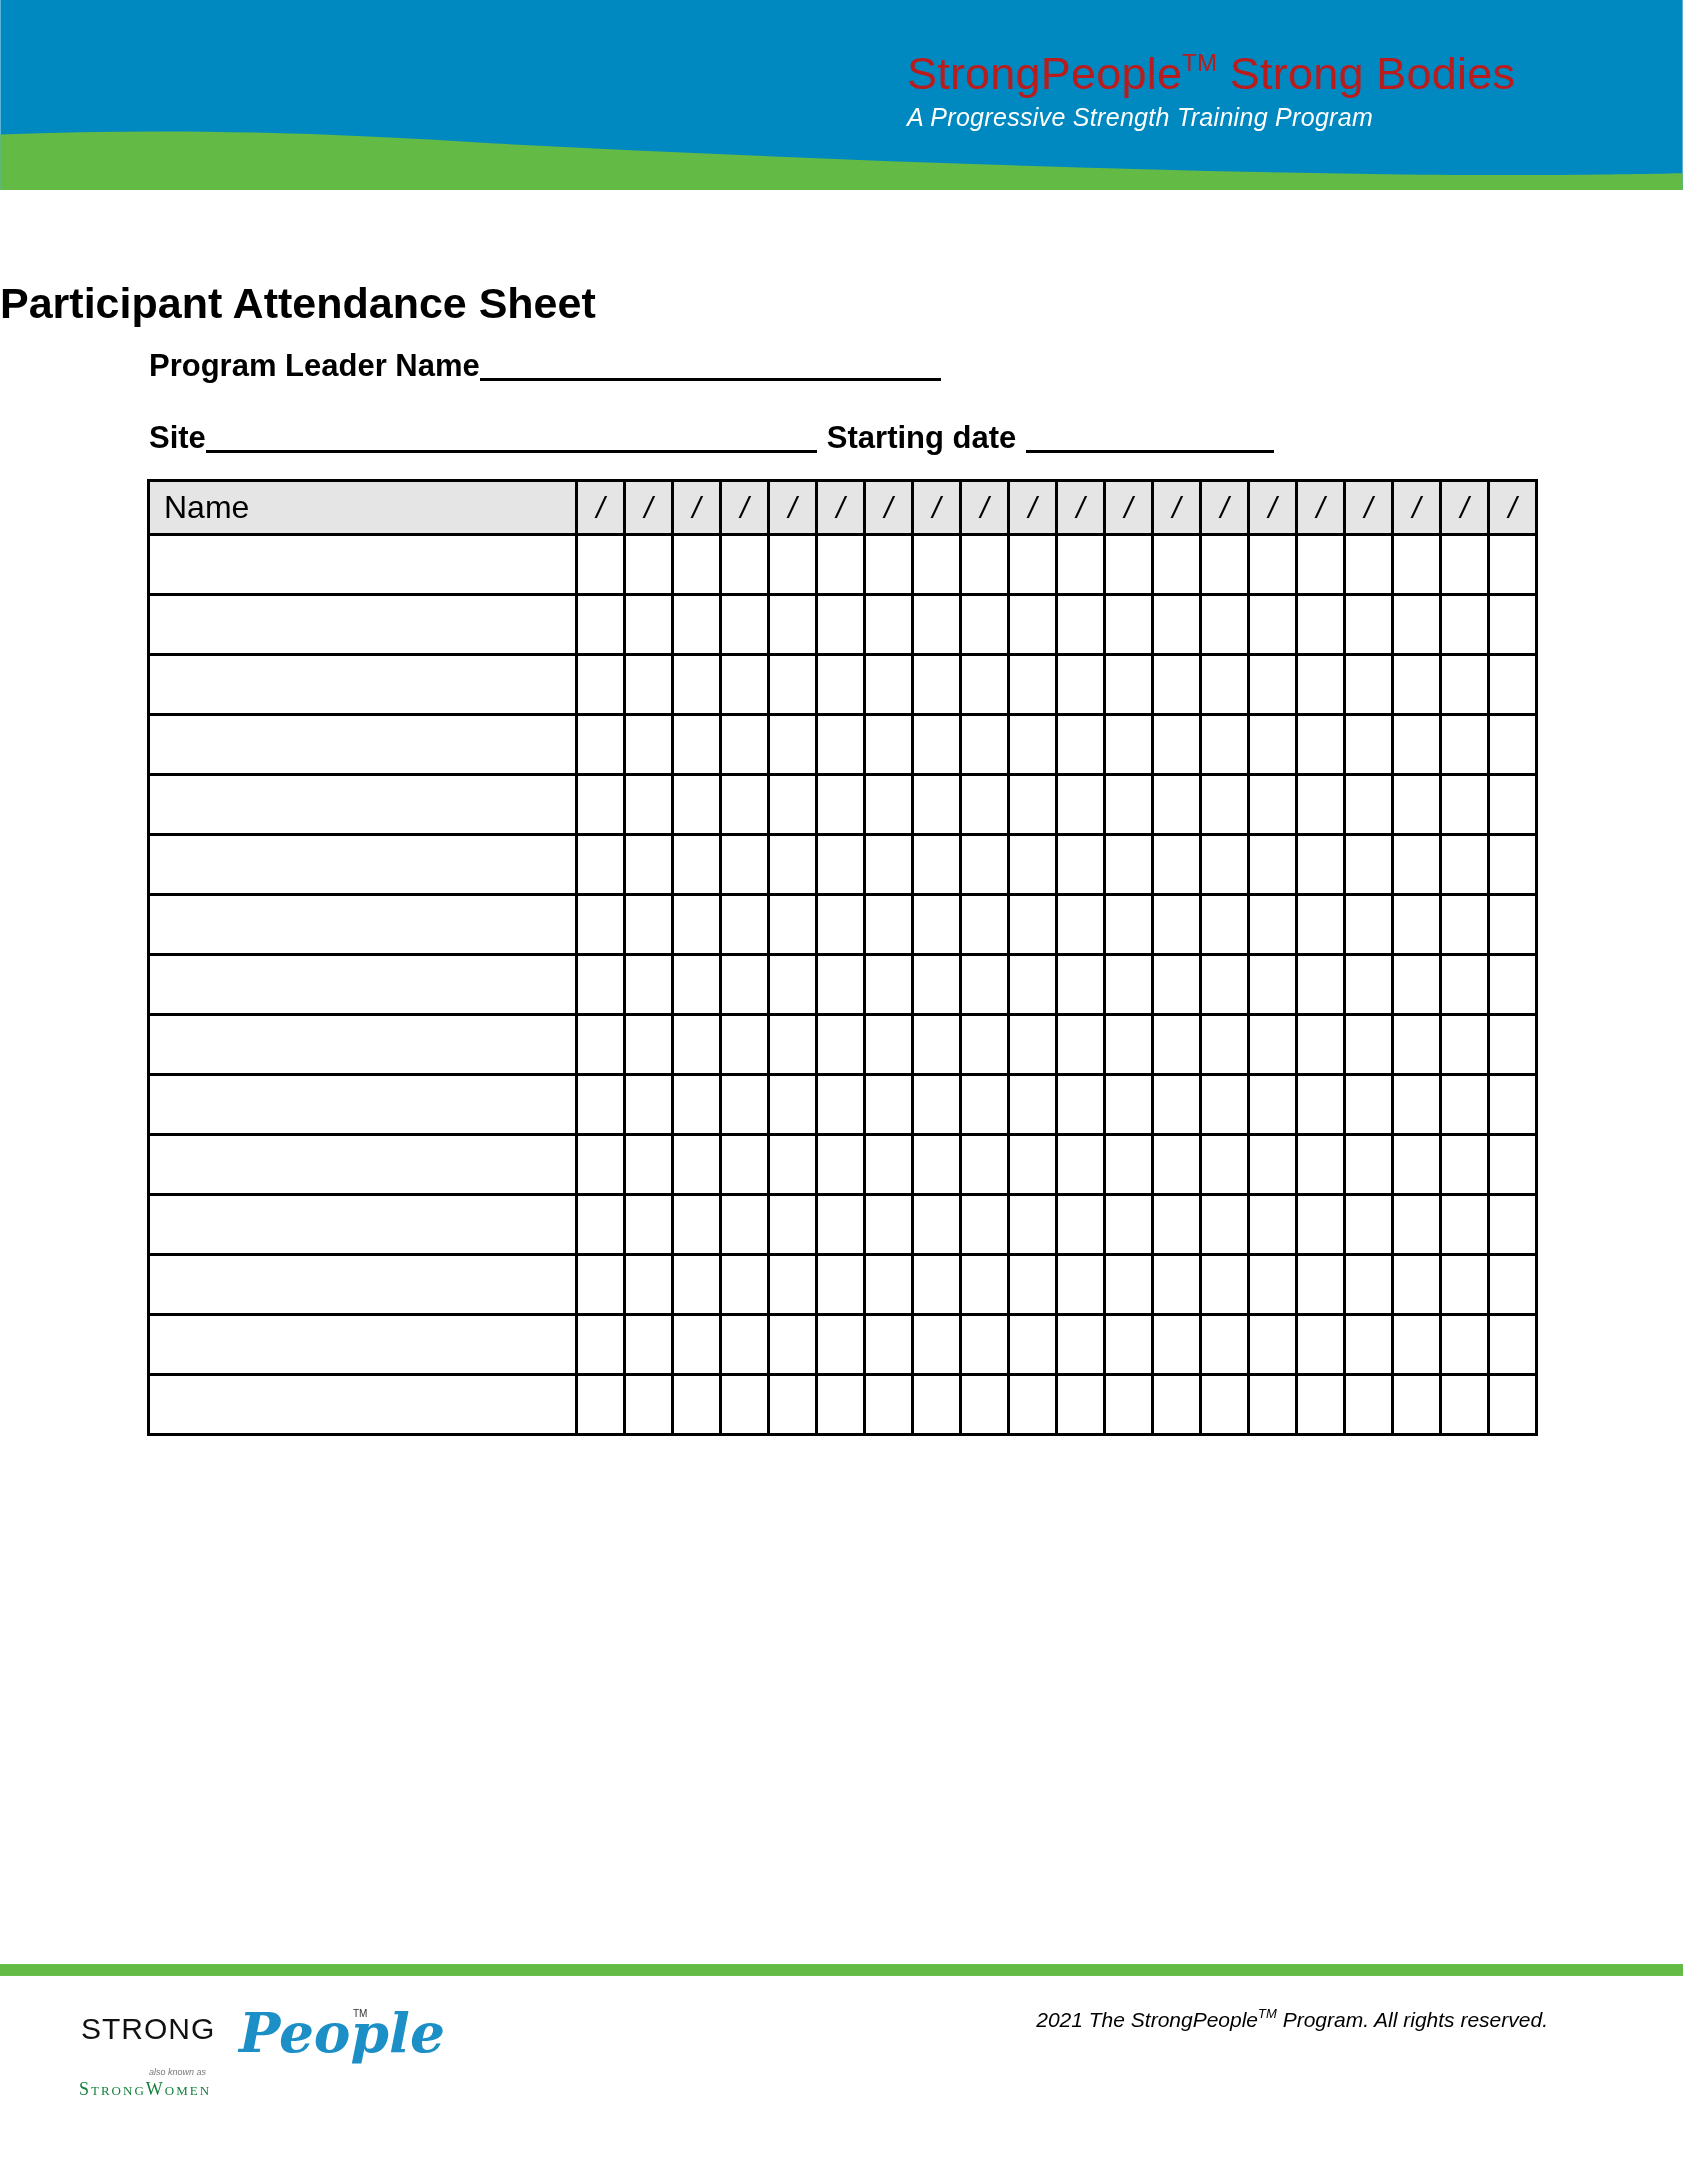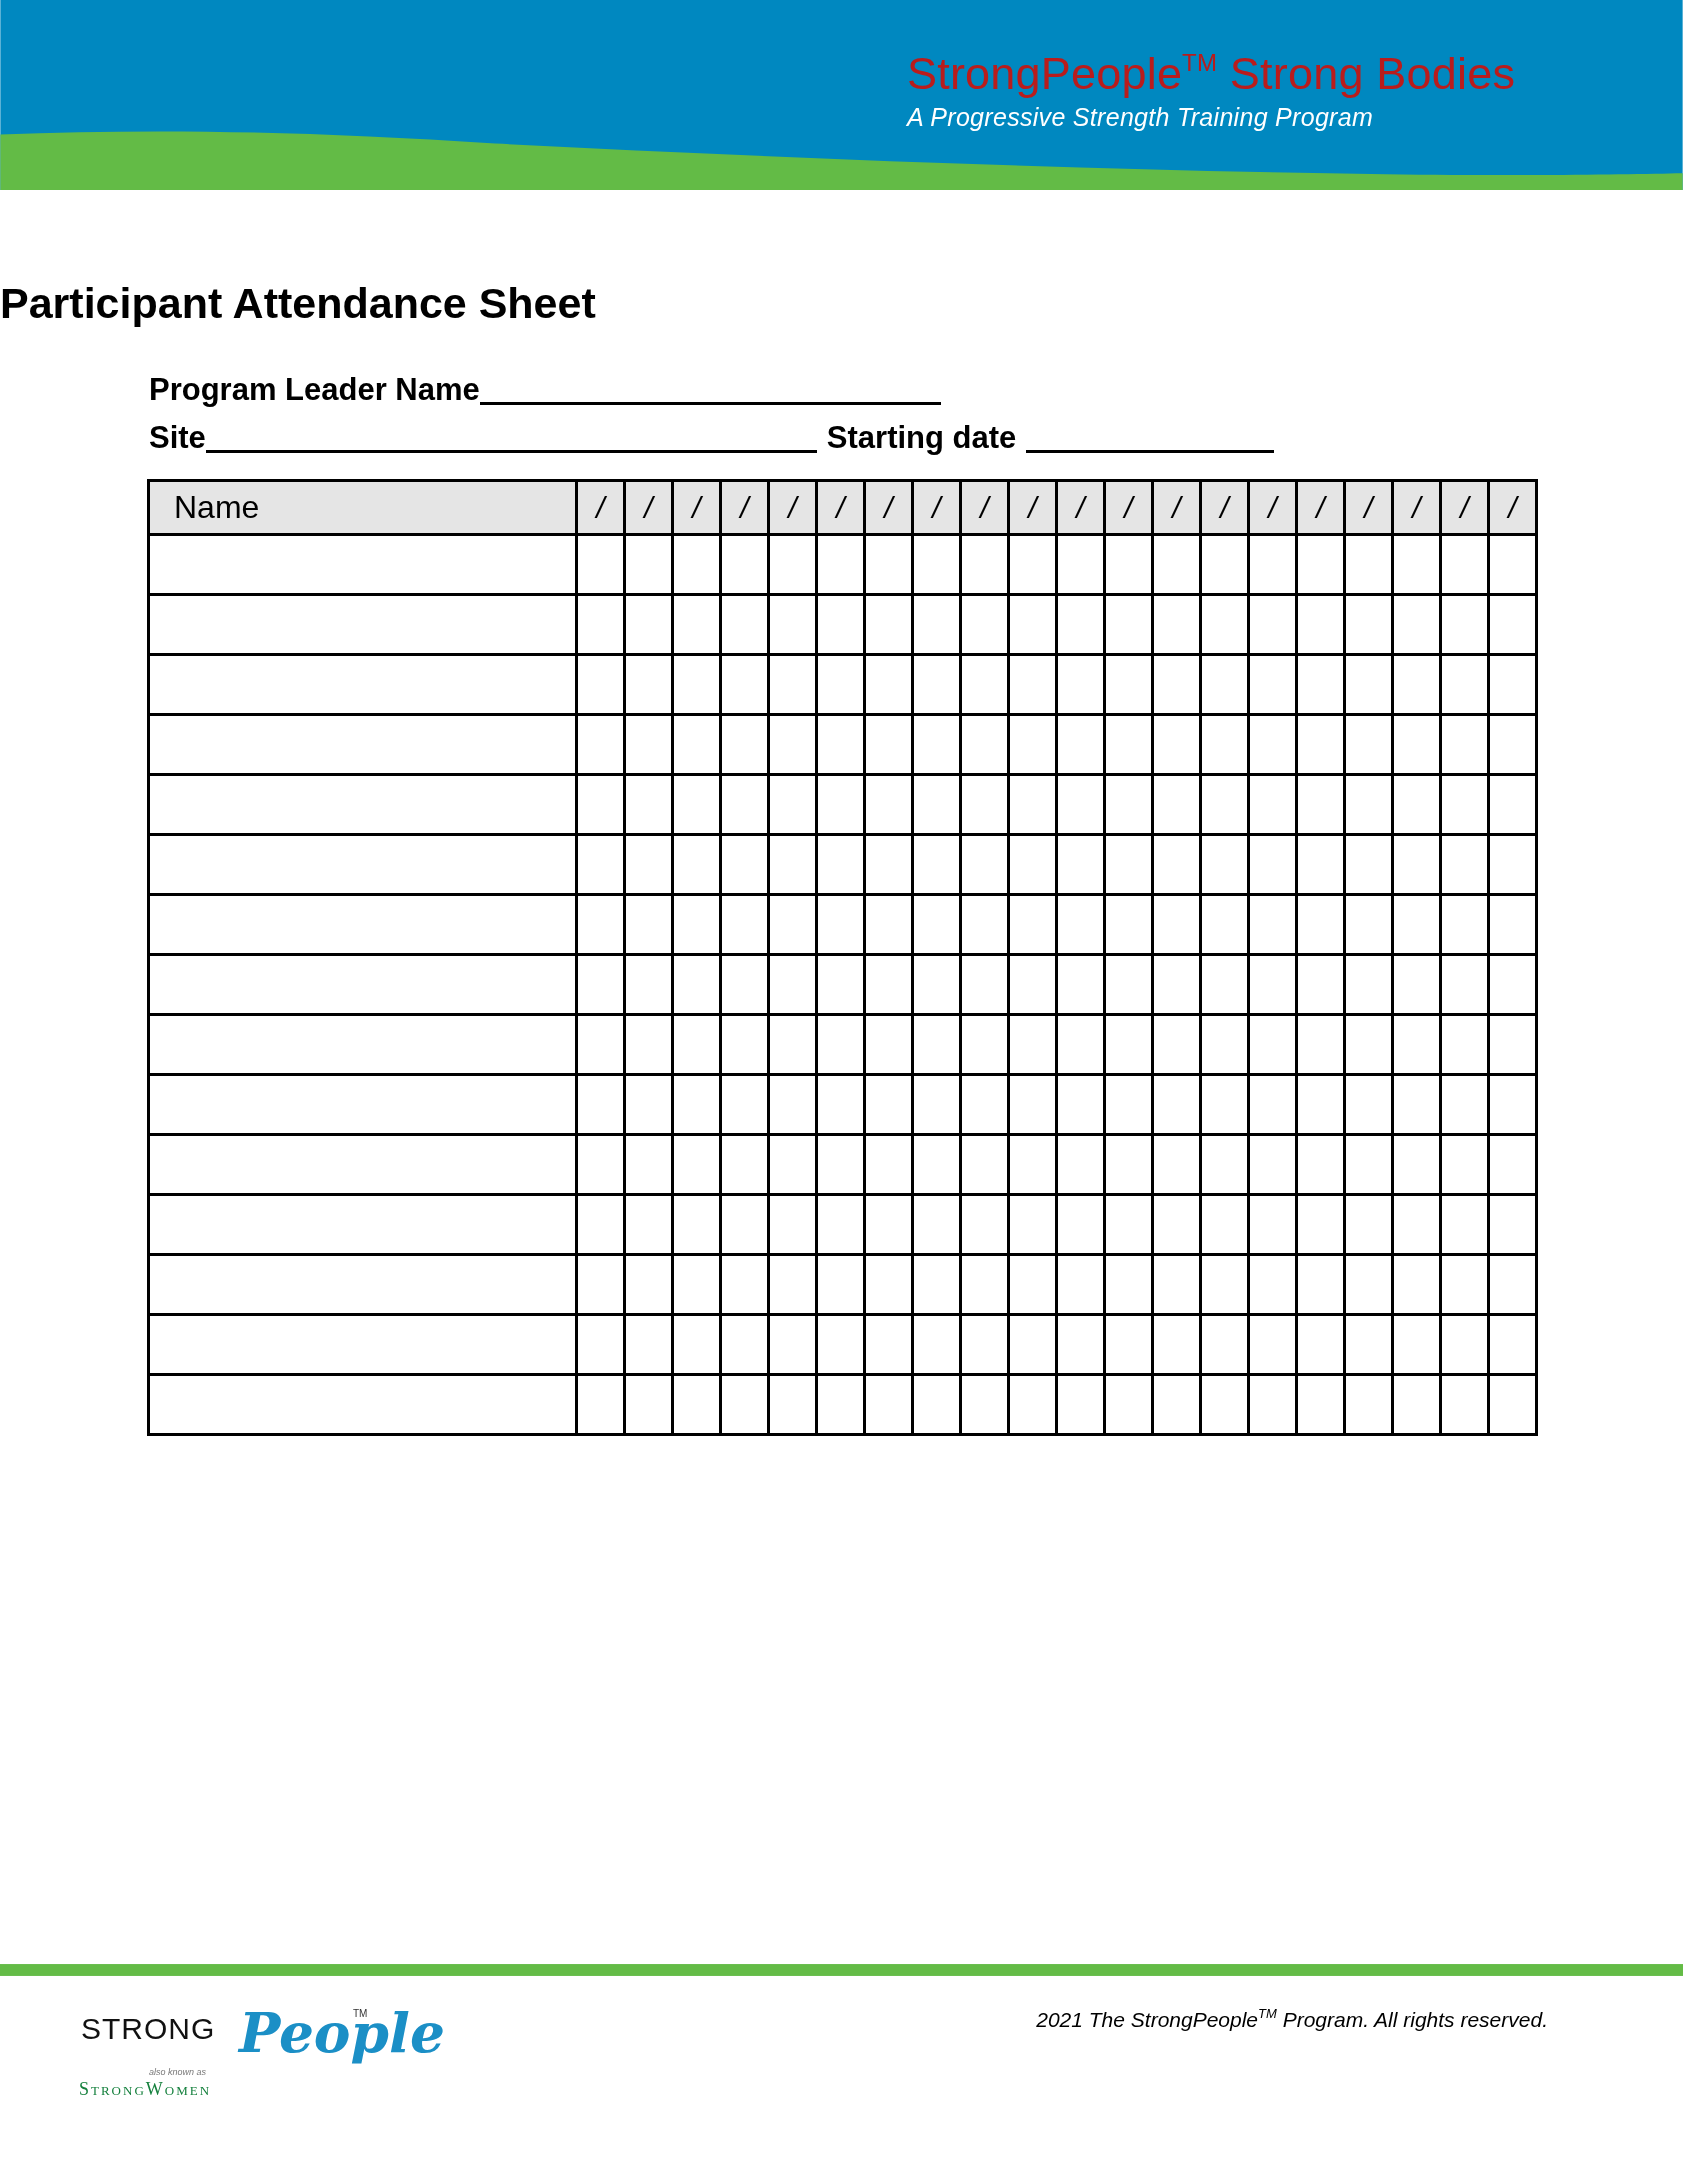--- a/index.html
+++ b/index.html
@@ -29,21 +29,21 @@
   .blank { display: inline-block; border-bottom: 3px solid #000; height: 28px; margin-bottom: 3px; }
   .attendance-table {
     position: absolute; left: 147px; top: 479px; width: 1390px;
     border-collapse: collapse; table-layout: fixed;
   }
   .attendance-table th, .attendance-table td {
     border: 3px solid #000; padding: 0;
   }
   .attendance-table th { background: #e5e5e5; height: 51px; font-weight: normal; }
   .attendance-table td { height: 57px; background: #fff; }
-  .attendance-table th.name-col { text-align: left; padding-left: 24px; font-size: 32px; margin-left: 48px; }
+  .attendance-table th.name-col { text-align: left; padding-left: 14px; font-size: 32px; margin-left: 48px; }
   .attendance-table th.date-col { font-size: 30px; text-align: center; font-style: italic; }
   .bottom-rule { position: absolute; left: 0; top: 1964px; width: 1683px; height: 12px; }
   .logo { position: absolute; left: 79px; top: 2008px; width: 317px; height: 99px; }
   .logo-strong {
     position: absolute; left: 2px; top: 4px; font-size: 30px; letter-spacing: 1px;
     color: #111; font-weight: normal;
   }
   .logo-people {
     position: absolute; left: 160px; top: -8px; font-size: 55px; color: #1b8fc6;
     font-family: "DejaVu Serif", serif; font-style: italic; font-weight: bold;
@@ -67,21 +67,21 @@
   <svg width="1683" height="190" viewBox="0 0 1700 192">
     <rect x="0" y="0" width="1700" height="192" fill="#0088c0"></rect>
     <path d="M0,136 C150,130 300,132 500,145 C800,160 1100,172 1400,176 C1550,178 1650,176 1700,175 L1700,192 L0,192 Z" fill="#63bb46"></path>
   </svg>
 </div>
 <div class="header-title"><span>StrongPeople</span><sup>TM</sup><span> Strong Bodies</span></div>
 <div class="header-subtitle">A Progressive Strength Training Program</div>
 
 <div class="page-title">Participant Attendance Sheet</div>
 
-<div class="form-line" style="left:149px; top:372px;align-items:flex-end;">
+<div class="form-line" style="left:149px; top:348px;align-items:flex-end;">
   <span>Program Leader Name</span>
   <span class="blank" style="width:461px;"></span>
 </div>
 <div class="form-line" style="left:149px; top:420px;">
   <span>Site</span>
   <span class="blank" style="width:611px; margin-right:10px;"></span>
   <span>Starting date</span>
   <span class="blank" style="width:248px; margin-left:10px;"></span>
 </div>
 

